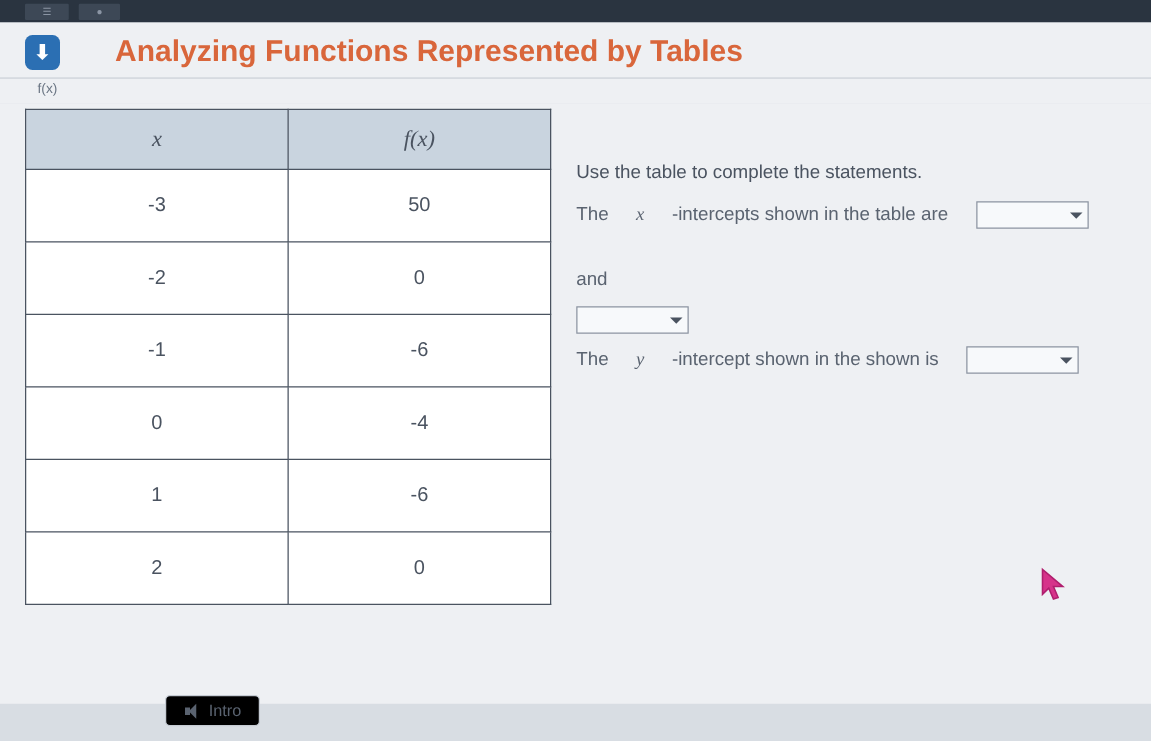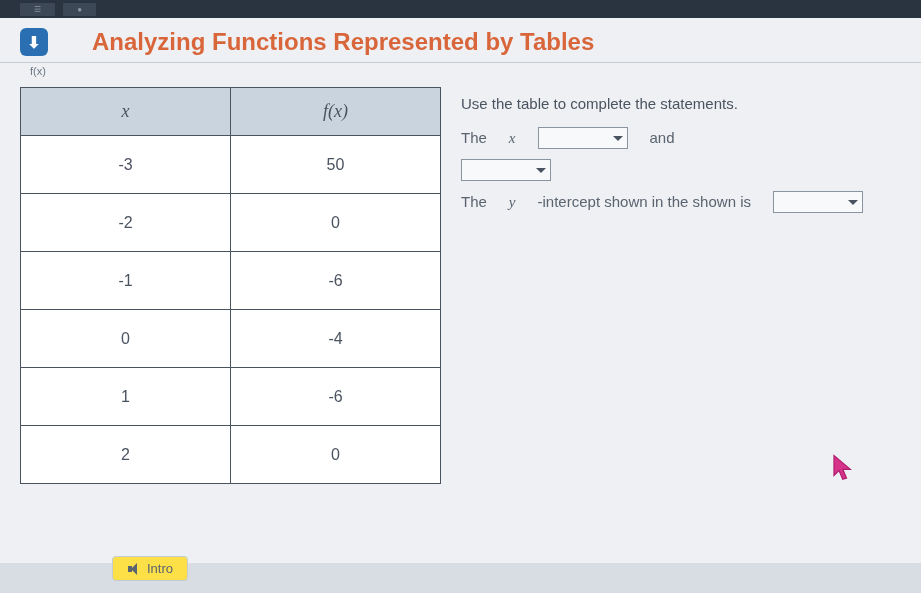--- a/index.html
+++ b/index.html
@@ -95,20 +95,21 @@
     }
     th:first-child {
       font-weight: normal;
     }
     .right-block {
       flex: 1;
       padding-top: 2px;
       color: #5a6370;
       font-size: 15px;
       line-height: 2;
+      margin-top: 34px;
     }
     .instruction {
       color: #4a5360;
       margin-bottom: 4px;
     }
     .stmt-line {
       display: flex;
       align-items: center;
       flex-wrap: wrap;
       gap: 22px;
@@ -132,25 +133,25 @@
       border-right: 5px solid transparent;
       border-top: 5px solid #4a5360;
     }
     .italic-var {
       font-style: italic;
       font-family: 'Times New Roman', serif;
     }
     .intro-btn {
       position: absolute;
       bottom: 12px;
-      left: 112px;
+      left: 132px;
       display: inline-flex;
       align-items: center;
       gap: 6px;
-      background: #fde047;
+      background: #000000;
       border: 1px solid #c5cbd3;
       border-radius: 4px;
       padding: 4px 14px;
       font-size: 13px;
       color: #5a6370;
       cursor: pointer;
     }
     .speaker-icon {
       width: 14px;
       height: 14px;
@@ -240,20 +241,21 @@
       </tbody>
     </table>
   </div>
 
   <div class="right-block">
     <div class="instruction">Use the table to complete the statements.</div>
 
     <div class="stmt-line">
       <span>The </span>
         <span class="italic-var">x</span>
+        <span>-intercepts shown in the table are</span>
       <span class="dropdown">
         <span class="chevron"></span>
       </span>
       <span>and</span>
     </div>
     <div class="stmt-line">
       <span class="dropdown">
         <span class="chevron"></span>
       </span>
     </div>

